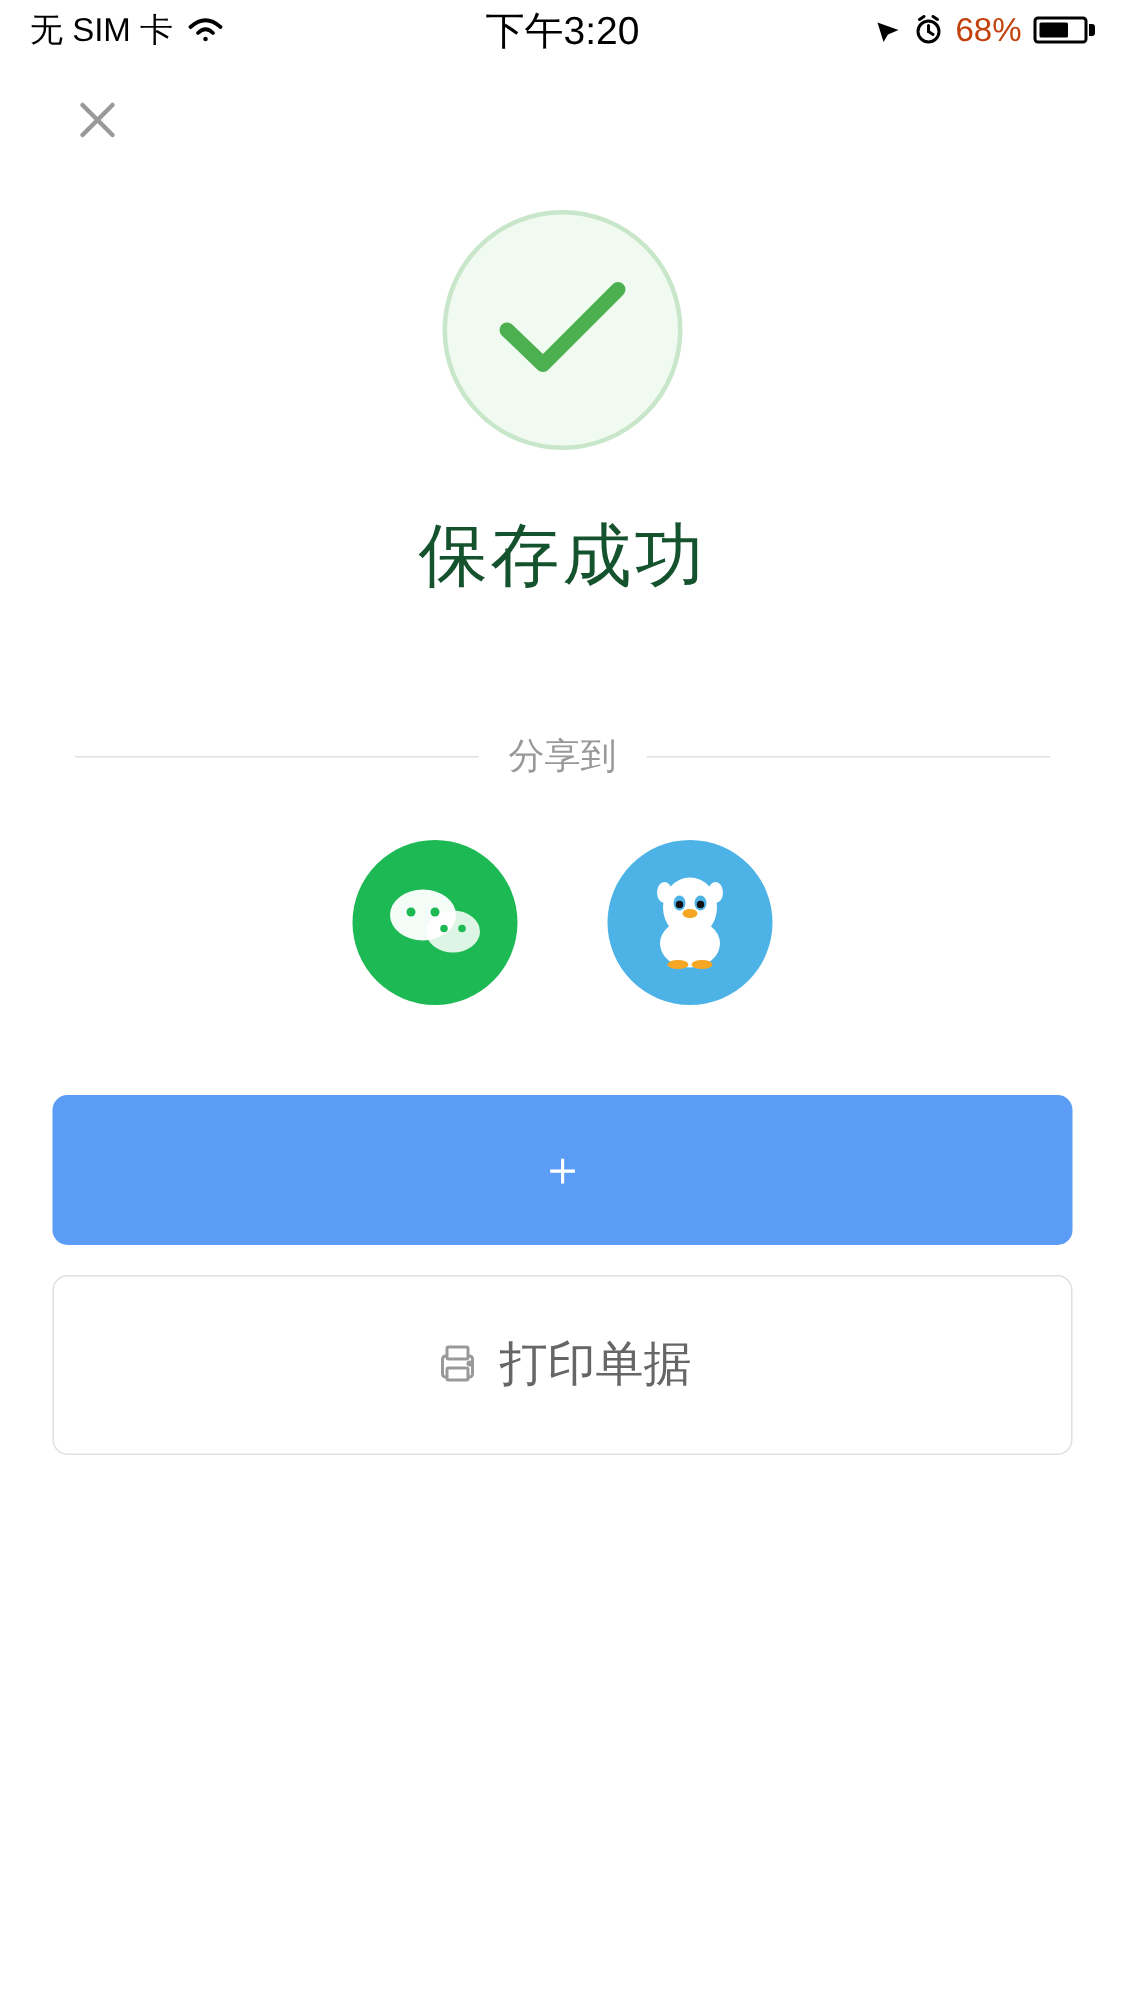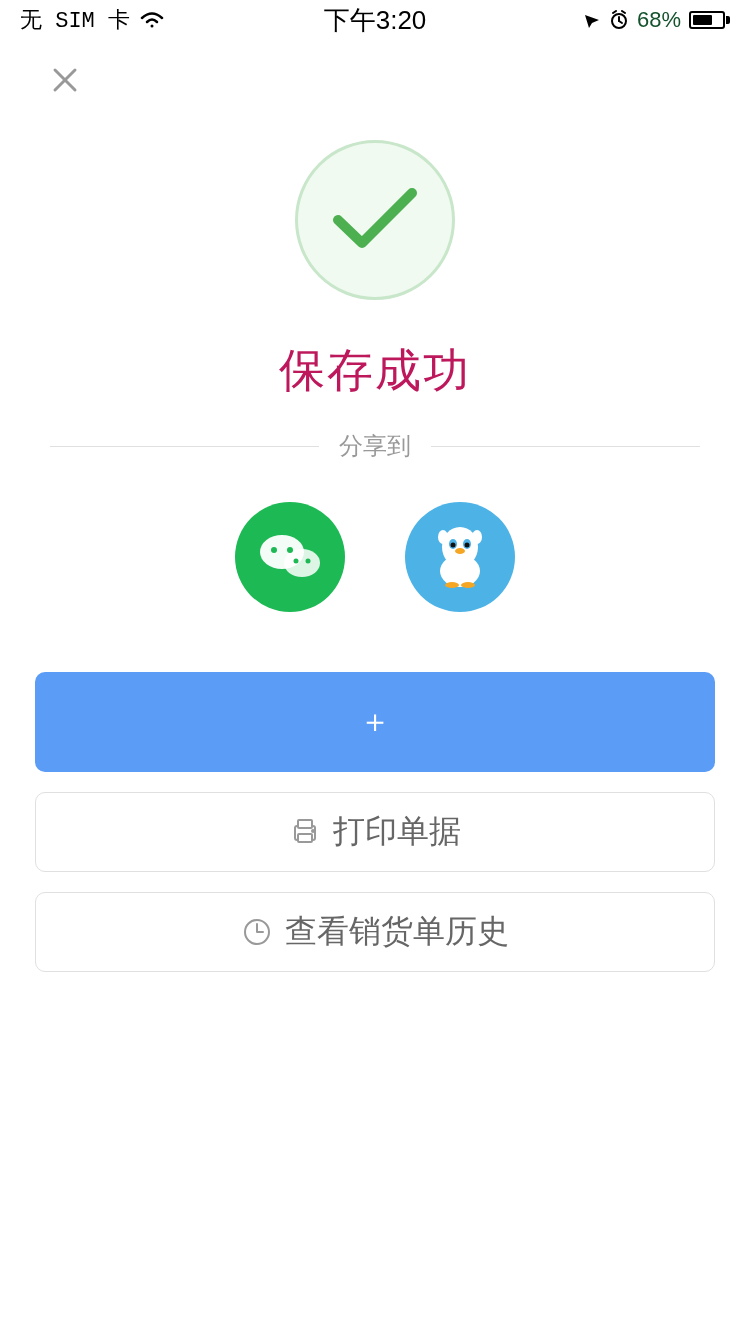--- a/index.html
+++ b/index.html
@@ -29,38 +29,37 @@
       background: #fff;
     }
 
     .status-left {
       display: flex;
       align-items: center;
       gap: 8px;
       font-size: 24px;
       font-weight: 500;
       color: #000;
-      font-family: Liberation Mono, monospace;
     }
 
     .status-center {
       font-size: 26px;
       font-weight: 400;
       color: #000;
       position: absolute;
       left: 50%;
       transform: translateX(-50%);
     }
 
     .status-right {
       display: flex;
       align-items: center;
       gap: 8px;
       font-size: 22px;
-      color: #14532d;
+      color: #c2410c;
     }
 
     
     .close-btn {
       position: absolute;
       top: 55px;
       left: 40px;
       width: 50px;
       height: 50px;
       display: flex;
@@ -92,22 +91,22 @@
       display: flex;
       align-items: center;
       justify-content: center;
       margin-bottom: 40px;
     }
 
     
     .success-title {
       font-size: 46px;
       font-weight: 500;
-      color: #be185d;
-      margin-bottom: 28px;
+      color: #14532d;
+      margin-bottom: 86px;
       letter-spacing: 2px;
     }
 
     
     .divider-section {
       width: 100%;
       display: flex;
       align-items: center;
       padding: 0 50px;
       margin-bottom: 40px;
@@ -171,21 +170,21 @@
       justify-content: center;
       gap: 12px;
       cursor: pointer;
       font-size: 32px;
       color: #fff;
       font-weight: 400;
     }
 
     .btn-secondary {
       width: 100%;
-      height: 80px;
+      height: 120px;
       background: #fff;
       border: 1px solid #e0e0e0;
       border-radius: 10px;
       display: flex;
       align-items: center;
       justify-content: center;
       gap: 12px;
       cursor: pointer;
       font-size: 32px;
       color: #666;
@@ -348,23 +347,16 @@
     <button class="btn-secondary">
       <svg width="32" height="32" viewBox="0 0 32 32" fill="none">
         <rect x="6" y="10" width="20" height="14" rx="2" stroke="#999" stroke-width="2"></rect>
         <rect x="9" y="4" width="14" height="8" rx="1" fill="#fff" stroke="#999" stroke-width="2"></rect>
         <rect x="9" y="18" width="14" height="8" rx="1" fill="#fff" stroke="#999" stroke-width="2"></rect>
         <circle cx="24" cy="15" r="2" fill="#999"></circle>
       </svg>
       <span>打印单据</span>
     </button>
 
-    <button class="btn-secondary">
-      <svg width="32" height="32" viewBox="0 0 32 32" fill="none">
-        <circle cx="16" cy="16" r="12" stroke="#999" stroke-width="2"></circle>
-        <polyline points="16,8 16,16 22,16" stroke="#999" stroke-width="2" stroke-linecap="round" stroke-linejoin="round"></polyline>
-      </svg>
-      <span>查看销货单历史</span>
-    </button>
 
   </div>
 
 </div>
 
 </body></html>

